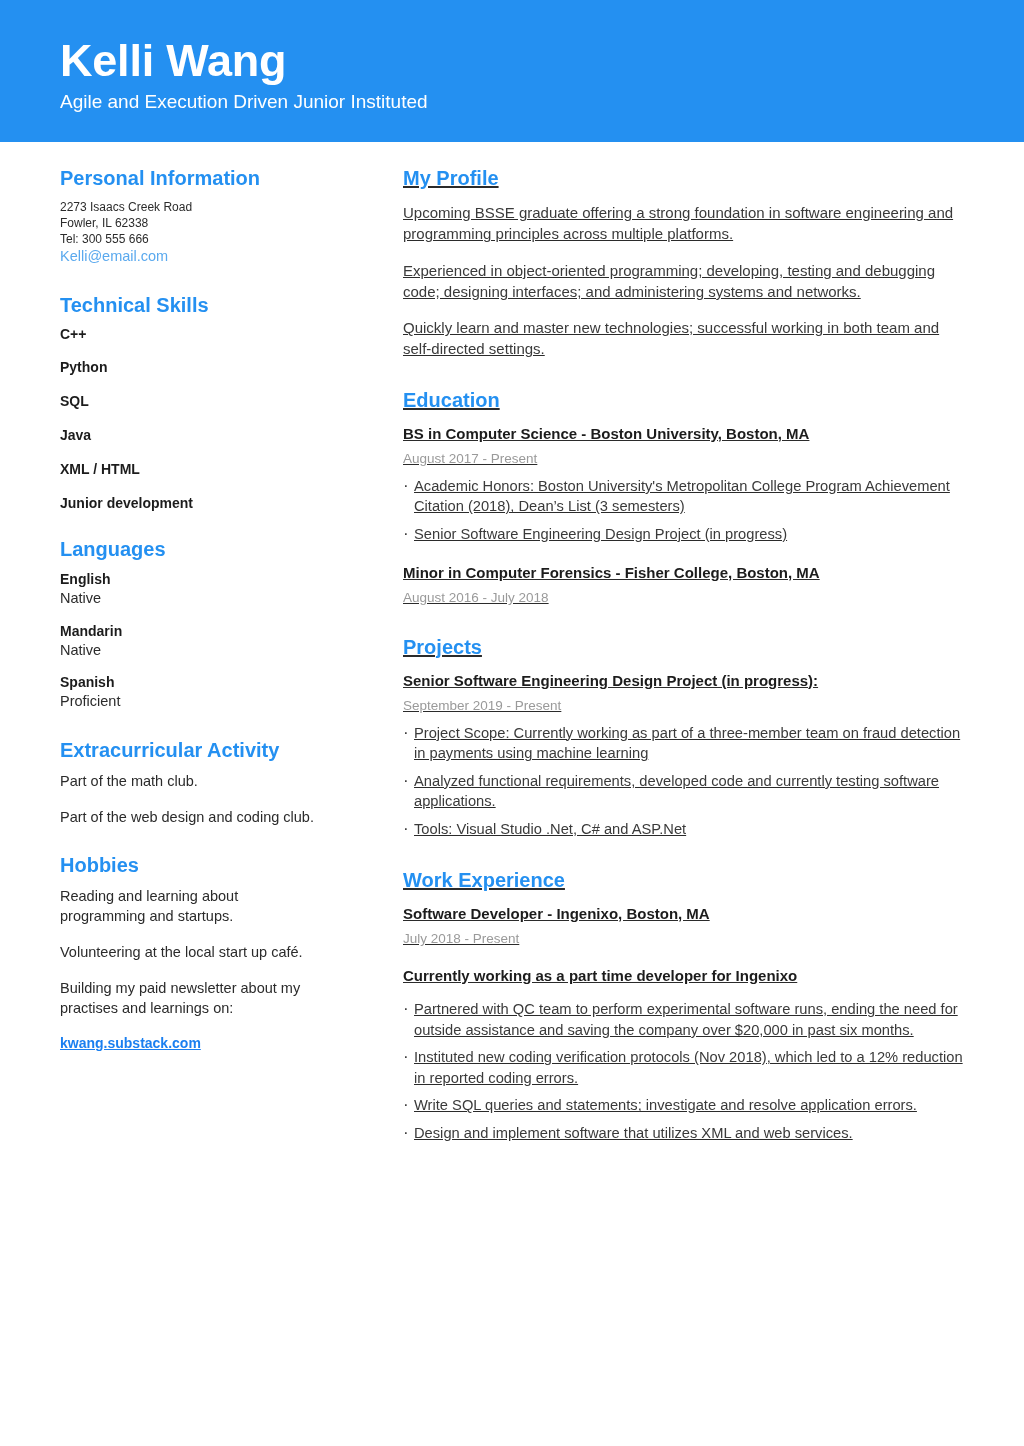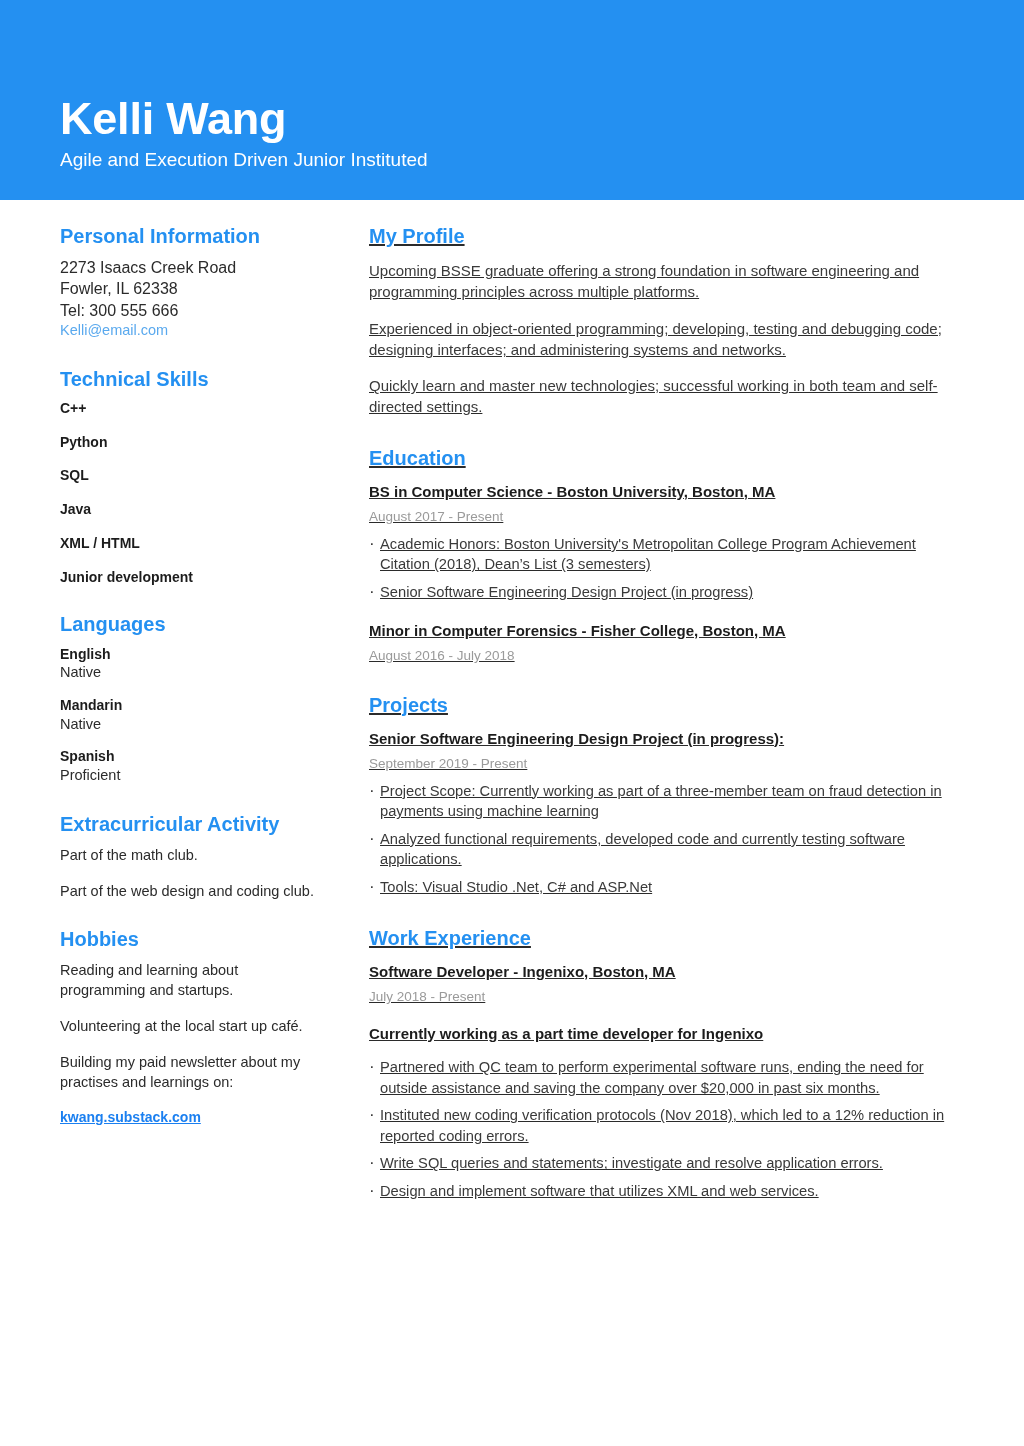--- a/index.html
+++ b/index.html
@@ -12,21 +12,21 @@
     width: 1024px;
     height: 1446px;
     font-family: "Liberation Sans", sans-serif;
     color: #2b2b2b;
     -webkit-font-smoothing: antialiased;
   }
 
   
   .header-band {
     background: #2490f1;
-    height: 200px;
+    height: 142px;
     padding: 0 0 0 60px;
     display: flex;
     flex-direction: column;
     justify-content: flex-end;
     padding-bottom: 28px;
   }
   .full-name {
     font-size: 45px;
     font-weight: bold;
     color: #ffffff;
@@ -40,20 +40,21 @@
     font-weight: normal;
     line-height: 1.2;
     margin: 0;
   }
 
   
   .body-wrap {
     display: flex;
     align-items: flex-start;
     padding: 24px 55px 0 60px;
+    gap: 34px;
   }
   .sidebar {
     width: 285px;
     flex: 0 0 285px;
     padding-right: 20px;
   }
   .main {
     flex: 1 1 auto;
     padding-left: 24px;
   }
@@ -63,21 +64,21 @@
     color: #2490f1;
     font-size: 20px;
     font-weight: bold;
     margin: 0 0 8px 0;
     line-height: 1.25;
   }
   .sidebar .sec-block { margin-bottom: 26px; }
 
   
   .contact-line {
-    font-size: 16px;
+    font-size: 12px;
     line-height: 1.34;
     color: #2b2b2b;
   }
   .email-link {
     font-size: 14.5px;
     line-height: 1.34;
     color: #5aa9ee;
     text-decoration: none;
     display: block;
   }

